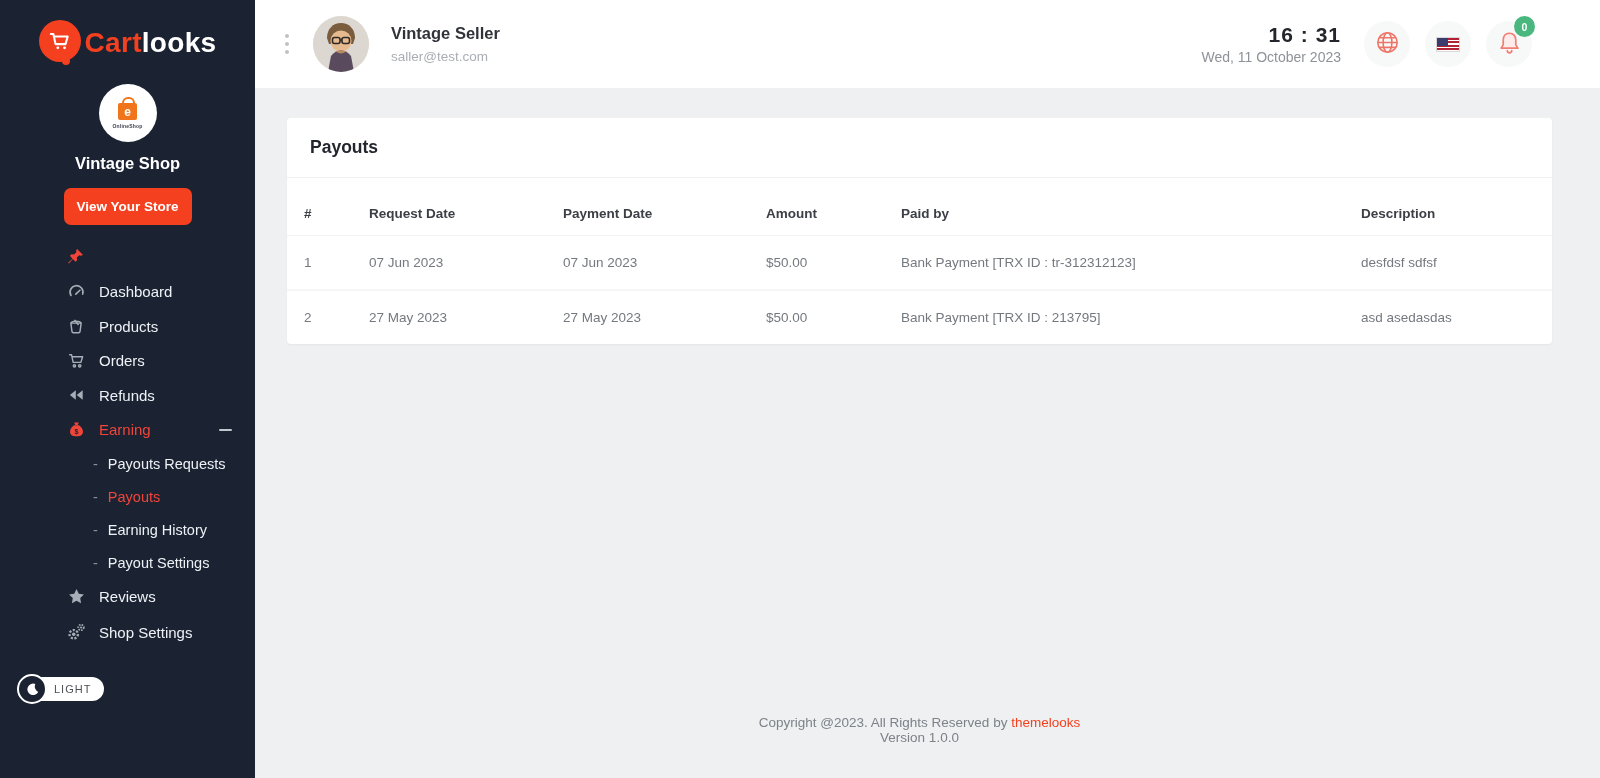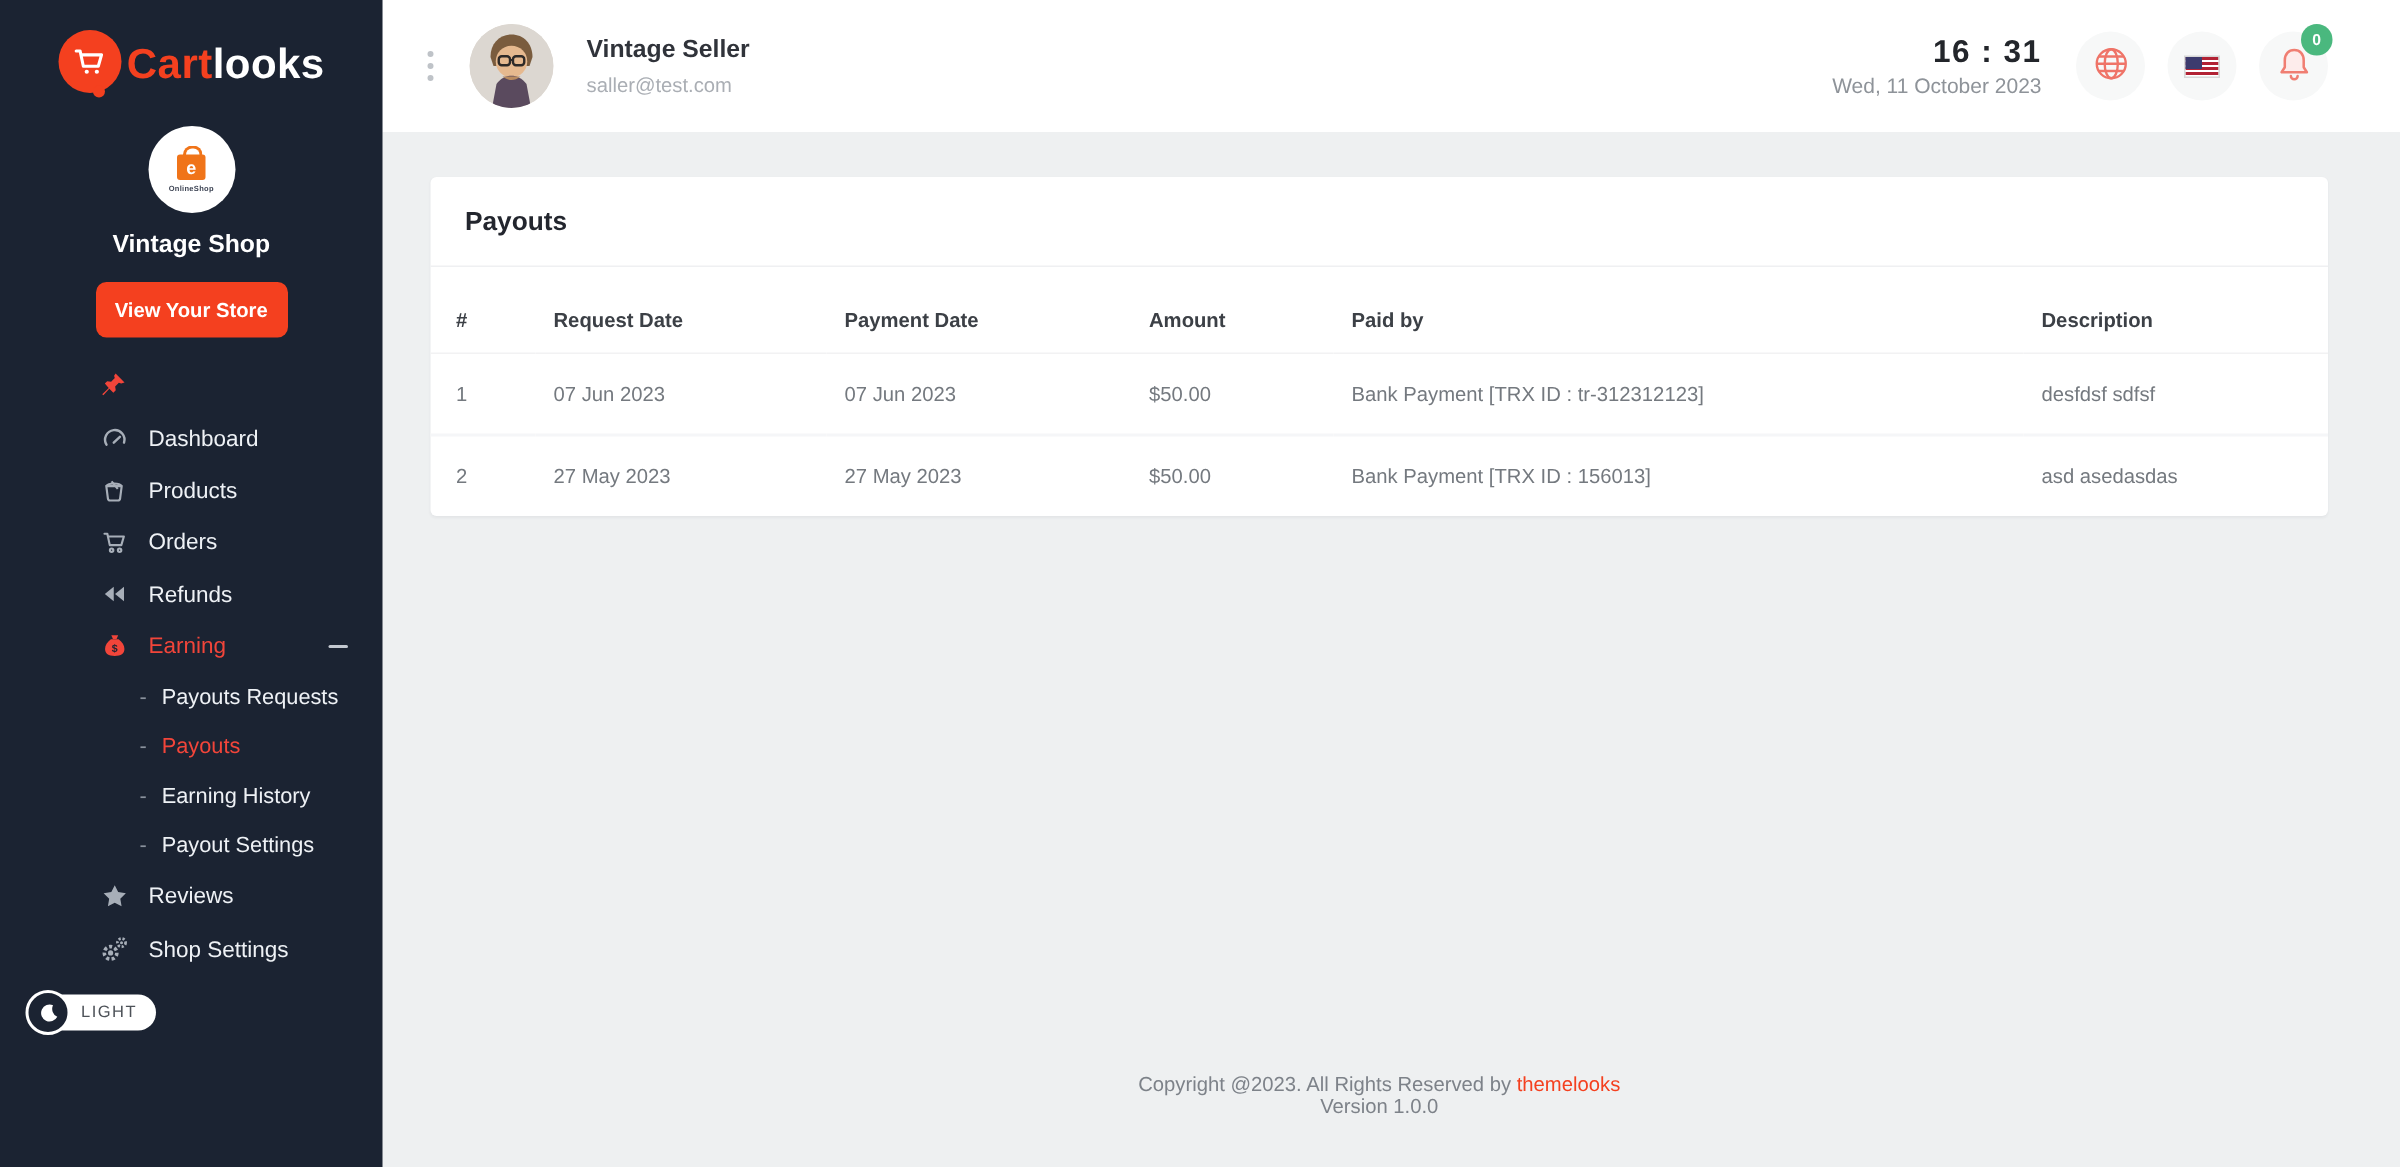--- a/index.html
+++ b/index.html
@@ -43,30 +43,30 @@
   .pin-row { padding:2px 0 4px 20px; }
   .nav-item { display:flex; align-items:center; gap:13px; padding:8px 22px 8px 20px;
     font-size:15px; color:#eef1f5; cursor:pointer; }
   .nav-icon { width:20px; flex:none; display:flex; justify-content:center; align-items:center; color:#a7aeb8; }
   .nav-item.accent, .nav-item.accent .nav-icon { color:#f2453a; }
   .collapse-btn { margin-left:auto; width:14px; height:13px; display:flex; align-items:center; cursor:pointer; }
   .collapse-btn i { display:block; width:13px; height:2px; background:#c3c8d0; border-radius:1px; }
   .sub-item { display:flex; align-items:center; padding:8.5px 20px 8.5px 47px; font-size:14.5px; color:#eef1f5; cursor:pointer; }
   .sub-item::before { content:"-"; color:#8a919d; margin-right:10px; }
   .sub-item.active { color:#f2453a; }
-  .theme-toggle { position:absolute; left:20px; bottom:91px; height:24px; background:#fff;
+  .theme-toggle { position:absolute; left:20px; bottom:77px; height:24px; background:#fff;
     border-radius:13px; display:inline-flex; align-items:center; padding:0 13px 0 34px; cursor:pointer; }
   .moon-circle { position:absolute; left:-3px; top:-3px; width:30px; height:30px; border-radius:50%;
     background:#1b2332; border:2px solid #fff; display:flex; align-items:center; justify-content:center; }
   .theme-label { font-size:11px; color:#4d5258; letter-spacing:1px; }
 
   
   .right { flex:1; display:flex; flex-direction:column; height:778px; }
 
-  .header { height:88px; flex:none; background:#fff; display:flex; align-items:center; padding:0 48px 0 30px; }
+  .header { height:88px; flex:none; background:#fff; display:flex; align-items:center; padding:0 68px 0 30px; }
   .dots { display:flex; flex-direction:column; gap:4px; margin-right:24px; cursor:pointer; }
   .dots i { width:4px; height:4px; border-radius:50%; background:#bfc3c8; }
   .user-avatar { width:56px; height:56px; border-radius:50%; overflow:hidden; flex:none; margin-right:22px; background:#dfd9d2; }
   .user-name { font-size:16.5px; font-weight:bold; color:#30333a; }
   .user-email { font-size:13.5px; color:#aaaeb4; margin-top:6px; }
   .header-right { margin-left:auto; display:flex; align-items:center; gap:15px; }
   .clock { text-align:right; margin-right:8px; }
   .clock .time { font-size:21px; font-weight:bold; color:#23262b; letter-spacing:1px; }
   .clock .date { font-size:14px; color:#8e9399; margin-top:2px; }
   .icon-btn { width:46px; height:46px; border-radius:50%; background:#f7f8f8; border:none;
@@ -312,21 +312,21 @@
             <td>07 Jun 2023</td>
             <td>$50.00</td>
             <td>Bank Payment [TRX ID : tr-312312123]</td>
             <td>desfdsf sdfsf</td>
           </tr>
           <tr>
             <td>2</td>
             <td>27 May 2023</td>
             <td>27 May 2023</td>
             <td>$50.00</td>
-            <td>Bank Payment [TRX ID : 156013]</td>
+            <td>Bank Payment [TRX ID : 213795]</td>
             <td>asd asedasdas</td>
           </tr>
         </tbody>
       </table>
     </section>
 
     <div class="footer">
       <span><span>Copyright @2023. All Rights Reserved by </span><a>themelooks</a></span>
       <span>Version 1.0.0</span>
     </div>

